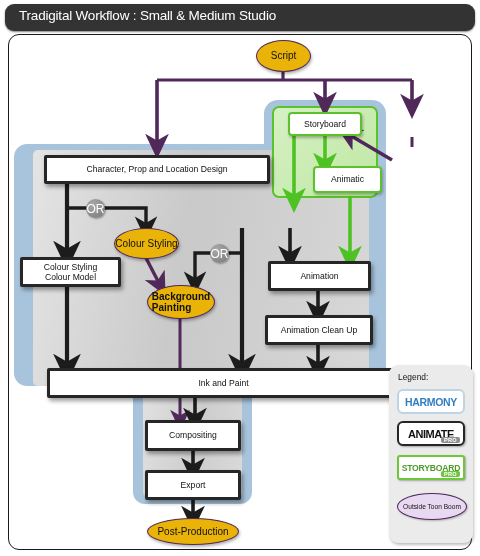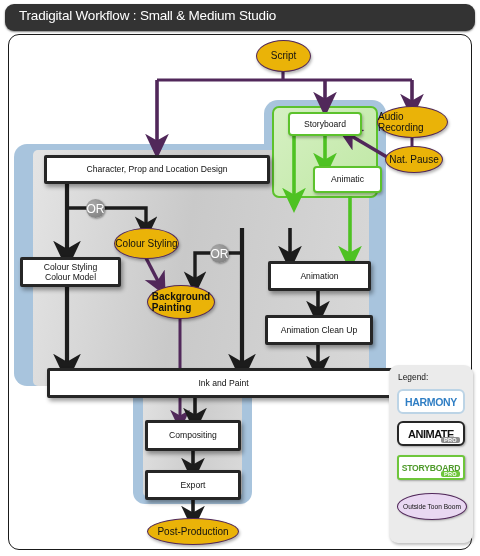--- a/index.html
+++ b/index.html
@@ -165,23 +165,21 @@
 
     <path d="M193,500 L193,518" stroke="#1c1c1c" stroke-width="3.6" fill="none" marker-end="url(#ahK)"></path>
   </svg>
 
   <div class="ell" style="left:256px;top:40px;width:55px;height:32px;">Script</div>
 
   <div class="box green" style="left:288px;top:112px;width:74px;height:24px;">Storyboard</div>
 
   <div class="box green" style="left:313px;top:166px;width:69px;height:27px;">Animatic</div>
 
-  <div class="ell" style="left:377px;top:106px;width:71px;height:32px;">Audio Recording</div>
-
-  <div class="ell" style="left:385px;top:146px;width:58px;height:27px;">Nat. Pause</div>
+
 
   <div class="box" style="left:44px;top:155px;width:226px;height:29px;">Character, Prop and Location Design</div>
 
   <div class="or" style="left:86px;top:199px;">OR</div>
 
   <div class="or" style="left:210px;top:244px;">OR</div>
 
   <div class="ell" style="left:114px;top:228px;width:65px;height:31px;">Colour Styling</div>
 
   <div class="box" style="left:20px;top:257px;width:101px;height:30px;white-space:pre-line;">Colour Styling

